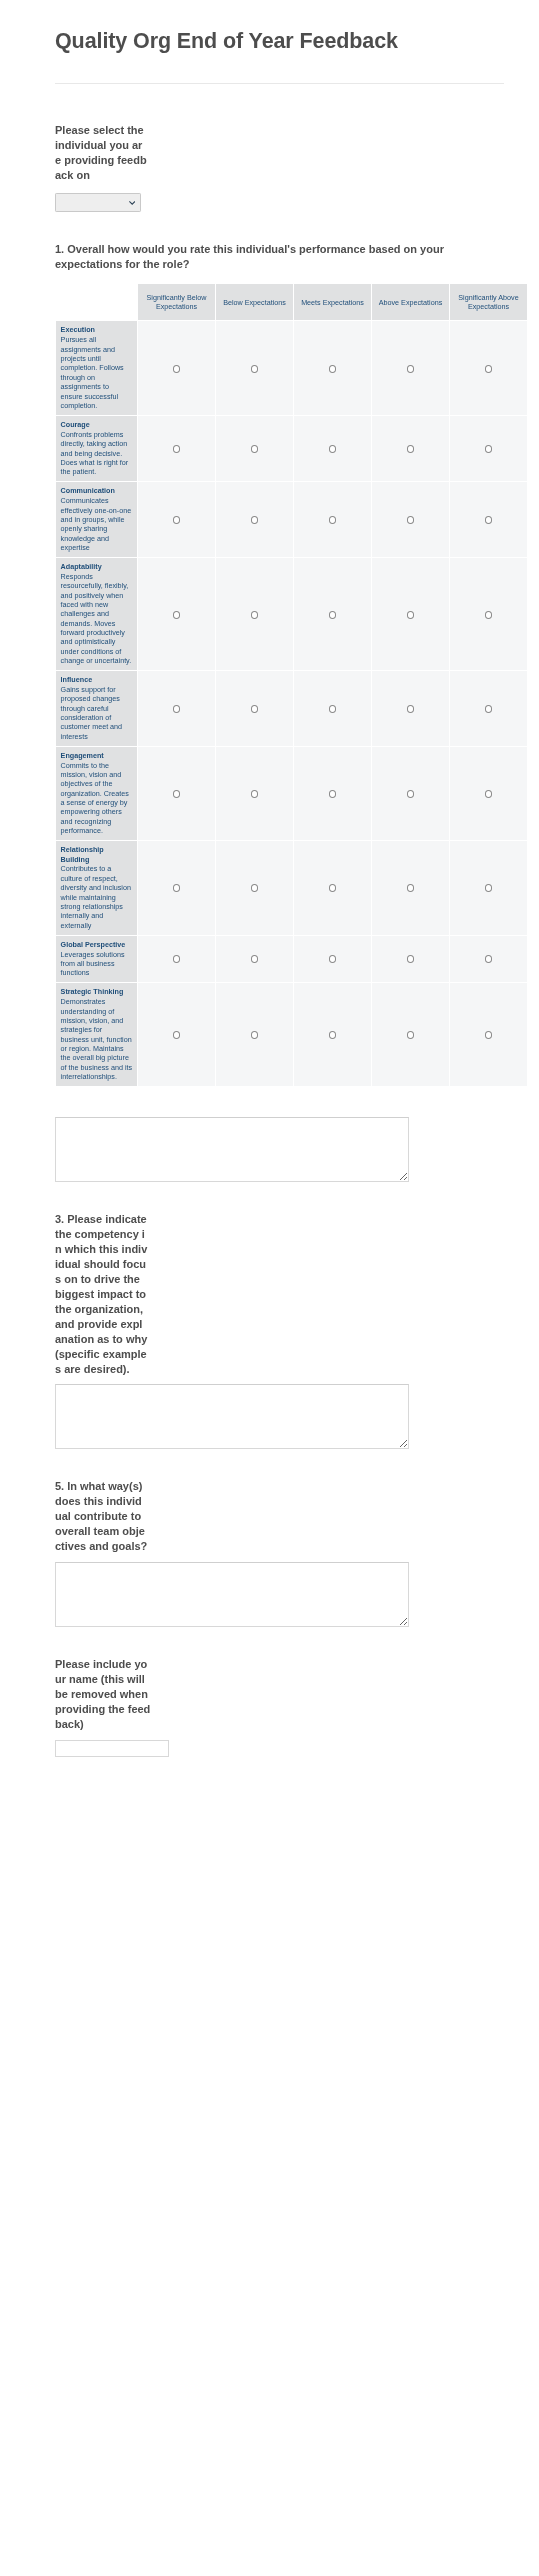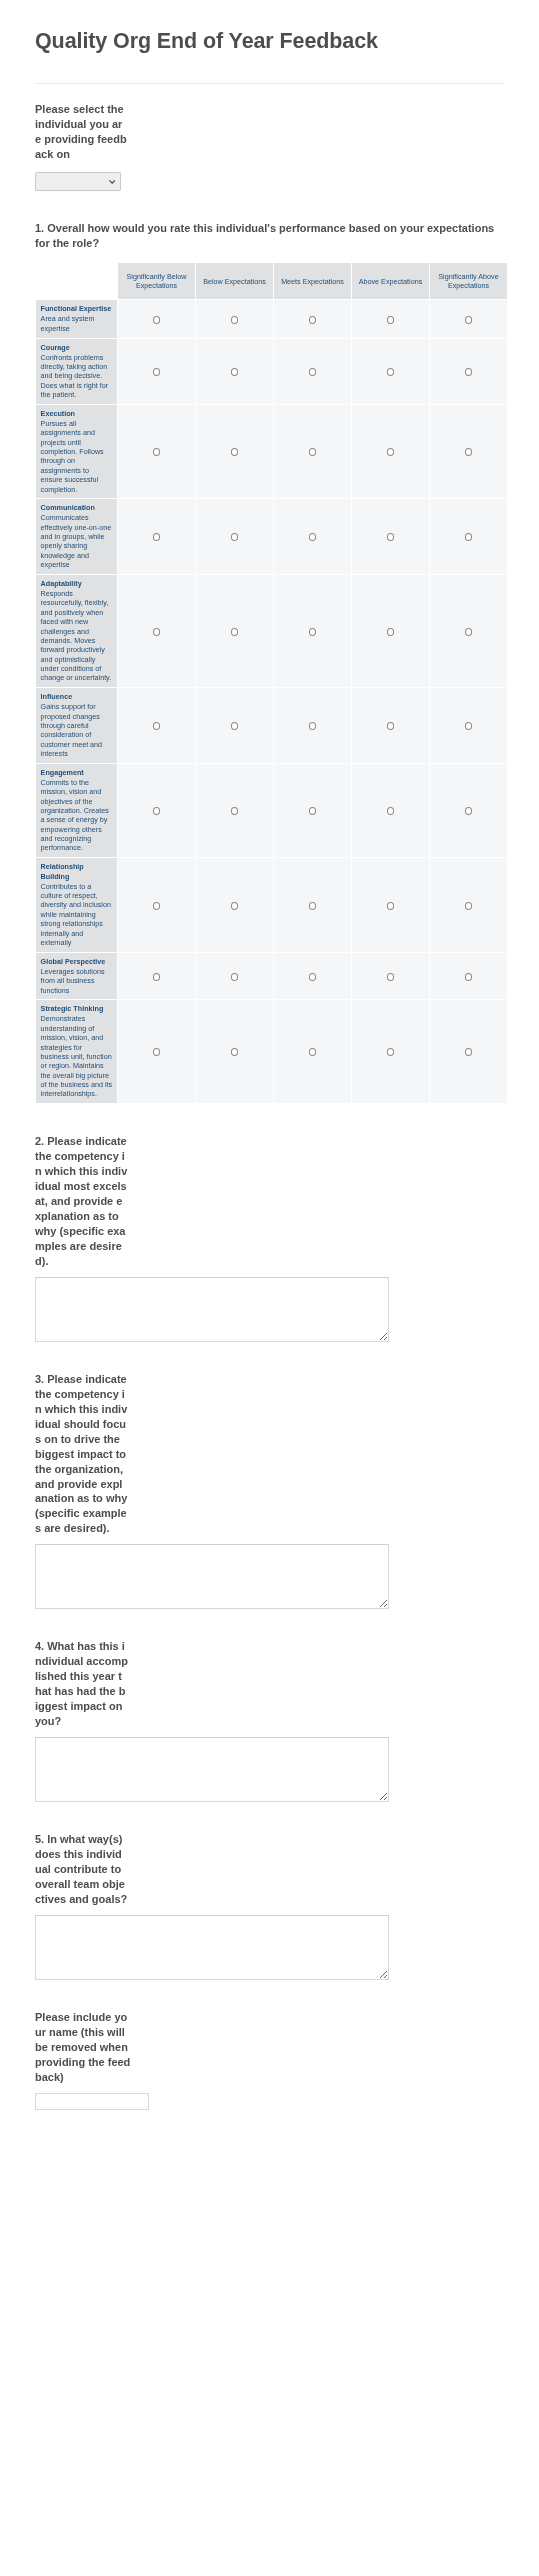--- a/index.html
+++ b/index.html
@@ -10,20 +10,21 @@
   body {
     width: 539px;
     min-height: 2576px;
     font-family: "Liberation Sans", sans-serif;
     -webkit-font-smoothing: antialiased;
   }
   .page {
     width: 539px;
     position: relative;
     box-sizing: border-box;
+    padding-left: 20px;
   }
 
   
   .survey-header {
     padding: 28px 35px 0 35px;
   }
   .survey-title {
     font-size: 21.5px;
     line-height: 1.22;
     font-weight: bold;
@@ -35,21 +36,21 @@
   .header-rule {
     margin: 29px 35px 0 35px;
     border: 0;
     border-top: 1.2px solid #e8e8e8;
     height: 0;
   }
 
   
   .question-block {
     padding: 0 35px;
-    margin-top: 18px;
+    margin-top: 39px;
   }
   .q-label {
     font-size: 11px;
     line-height: 1.36;
     font-weight: bold;
     color: #4d4d4d;
     margin: 0 0 8px 0;
     max-width: 93px;
     word-break: break-all;
     overflow-wrap: break-word;
@@ -267,56 +268,45 @@
           <th class="corner"></th>
           <th class="opt-head">Significantly Below Expectations</th>
           <th class="opt-head">Below Expectations</th>
           <th class="opt-head">Meets Expectations</th>
           <th class="opt-head">Above Expectations</th>
           <th class="opt-head">Significantly Above Expectations</th>
         </tr>
       </thead>
       <tbody>
 
-        <tr>
-          <td class="row-label">
-            <span class="comp-name">Functional Expertise</span>
-            <span class="comp-desc">Area and system expertise</span>
-          </td>
-          <td class="opt-cell"><input type="radio" class="radio" name="r0" style=""></td>
-          <td class="opt-cell"><input type="radio" class="radio" name="r0" style=""></td>
-          <td class="opt-cell"><input type="radio" class="radio" name="r0" style=""></td>
-          <td class="opt-cell"><input type="radio" class="radio" name="r0" style=""></td>
-          <td class="opt-cell"><input type="radio" class="radio" name="r0" style=""></td>
+
+        <tr>
+          <td class="row-label">
+            <span class="comp-name">Execution</span>
+            <span class="comp-desc">Pursues all assignments and projects until completion. Follows through on assignments to ensure successful completion.</span>
+          </td>
+          <td class="opt-cell"><input type="radio" class="radio" name="r1" style=""></td>
+          <td class="opt-cell"><input type="radio" class="radio" name="r1" style=""></td>
+          <td class="opt-cell"><input type="radio" class="radio" name="r1" style=""></td>
+          <td class="opt-cell"><input type="radio" class="radio" name="r1" style=""></td>
+          <td class="opt-cell"><input type="radio" class="radio" name="r1" style=""></td>
         </tr>
 
         <tr>
           <td class="row-label">
             <span class="comp-name">Courage</span>
             <span class="comp-desc">Confronts problems directly, taking action and being decisive. Does what is right for the patient.</span>
           </td>
           <td class="opt-cell"><input type="radio" class="radio" name="r2" style=""></td>
           <td class="opt-cell"><input type="radio" class="radio" name="r2" style=""></td>
           <td class="opt-cell"><input type="radio" class="radio" name="r2" style=""></td>
           <td class="opt-cell"><input type="radio" class="radio" name="r2" style=""></td>
           <td class="opt-cell"><input type="radio" class="radio" name="r2" style=""></td>
         </tr>
 
-        <tr>
-          <td class="row-label">
-            <span class="comp-name">Execution</span>
-            <span class="comp-desc">Pursues all assignments and projects until completion. Follows through on assignments to ensure successful completion.</span>
-          </td>
-          <td class="opt-cell"><input type="radio" class="radio" name="r1" style=""></td>
-          <td class="opt-cell"><input type="radio" class="radio" name="r1" style=""></td>
-          <td class="opt-cell"><input type="radio" class="radio" name="r1" style=""></td>
-          <td class="opt-cell"><input type="radio" class="radio" name="r1" style=""></td>
-          <td class="opt-cell"><input type="radio" class="radio" name="r1" style=""></td>
-        </tr>
-
 
         <tr>
           <td class="row-label">
             <span class="comp-name">Communication</span>
             <span class="comp-desc">Communicates effectively one-on-one and in groups, while openly sharing knowledge and expertise</span>
           </td>
           <td class="opt-cell"><input type="radio" class="radio" name="r4" style=""></td>
           <td class="opt-cell"><input type="radio" class="radio" name="r4" style=""></td>
           <td class="opt-cell"><input type="radio" class="radio" name="r4" style=""></td>
           <td class="opt-cell"><input type="radio" class="radio" name="r4" style=""></td>
@@ -393,33 +383,28 @@
           <td class="opt-cell"><input type="radio" class="radio" name="r9" style=""></td>
           <td class="opt-cell"><input type="radio" class="radio" name="r9" style=""></td>
           <td class="opt-cell"><input type="radio" class="radio" name="r9" style=""></td>
         </tr>
 
       </tbody>
     </table>
   </div>
 
   <div class="question-block gap-md">
-    <div class="q-label">2. Please indicate the competency in which this individual most excels at, and provide explanation as to why (specific examples are desired).</div>
     <textarea class="essay" style=""></textarea>
   </div>
 
   <div class="question-block gap-md">
     <div class="q-label">3. Please indicate the competency in which this individual should focus on to drive the biggest impact to the organization, and provide explanation as to why (specific examples are desired).</div>
     <textarea class="essay" style=""></textarea>
   </div>
 
-  <div class="question-block gap-md">
-    <div class="q-label">4. What has this individual accomplished this year that has had the biggest impact on you?</div>
-    <textarea class="essay" style=""></textarea>
-  </div>
 
   <div class="question-block gap-md">
     <div class="q-label">5. In what way(s) does this individual contribute to overall team objectives and goals?</div>
     <textarea class="essay" style=""></textarea>
   </div>
 
   <div class="question-block gap-md">
     <div class="q-label narrow-name">Please include your name (this will be removed when providing the feedback)</div>
     <input type="text" class="text-field" value="" style="">
   </div>

